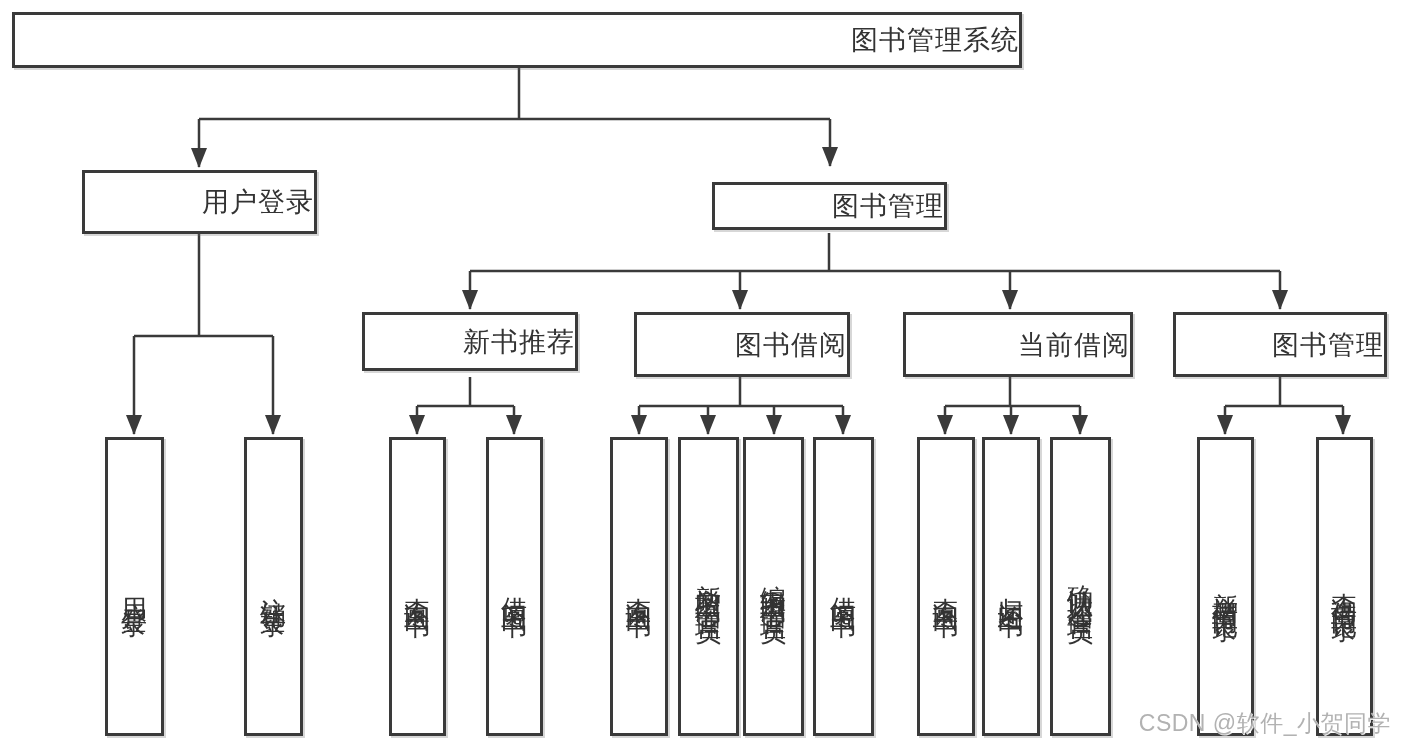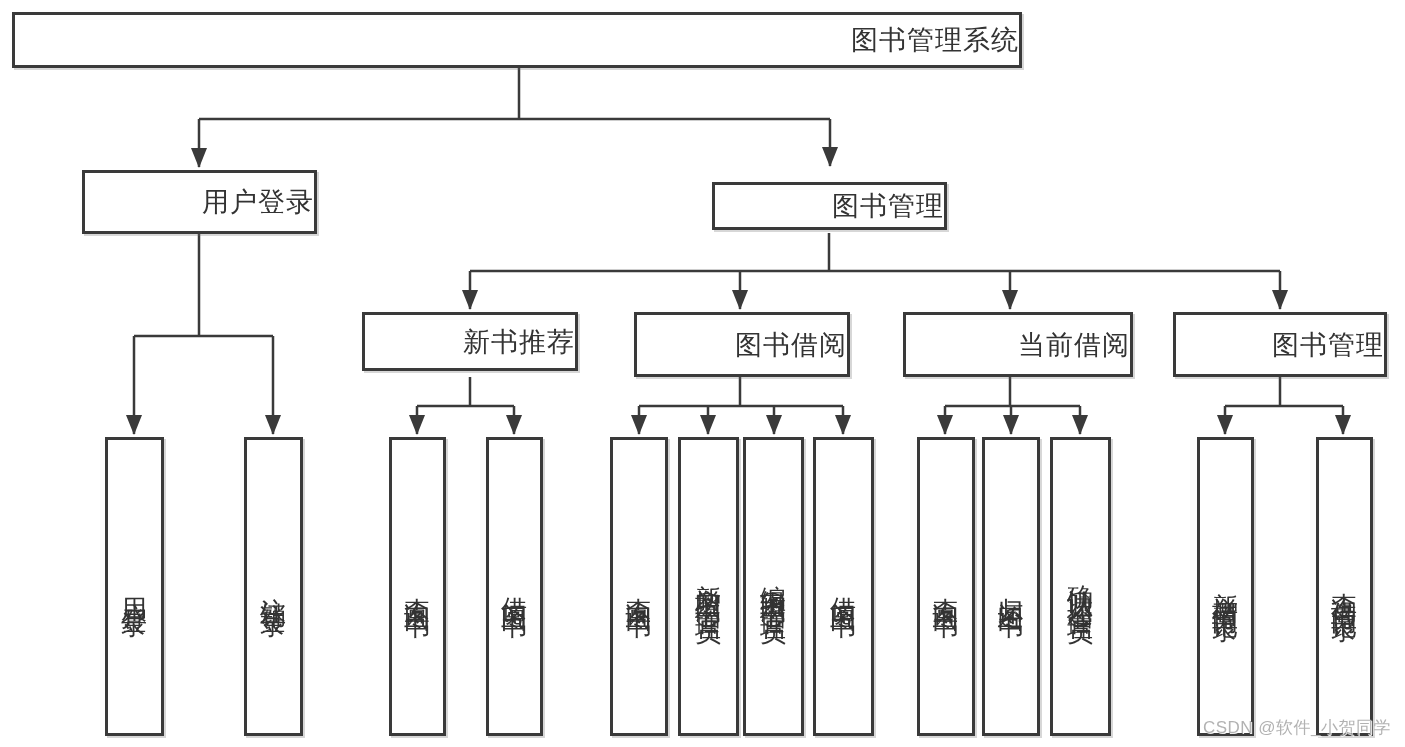--- a/index.html
+++ b/index.html
@@ -41,21 +41,21 @@
   
   .l1{left:105px;width:59px;}  .l2{left:244px;width:59px;}
   .l3{left:389px;width:57px;}  .l4{left:486px;width:57px;}
   .l5{left:610px;width:58px;}  .l6{left:678px;width:61px;}
   .l7{left:743px;width:61px;}  .l8{left:813px;width:61px;}
   .l9{left:917px;width:58px;}  .l10{left:982px;width:58px;}
   .l11{left:1050px;width:61px;}.l12{left:1197px;width:57px;}
   .l13{left:1316px;width:57px;}
   .watermark{
     position:absolute;right:14px;bottom:8px;z-index:3;
-    color:var(--watermark);font-size:17px;letter-spacing:.5px;
+    color:var(--watermark);font-size:23px;letter-spacing:.5px;
     text-shadow:1px 1px 0 rgba(255,255,255,.9);
     white-space:nowrap;
   }
 </style>
 </head>
 <body>
 
 <div class="canvas">
 
   <svg class="connectors" viewBox="0 0 1405 747" xmlns="http://www.w3.org/2000/svg" aria-hidden="true">

